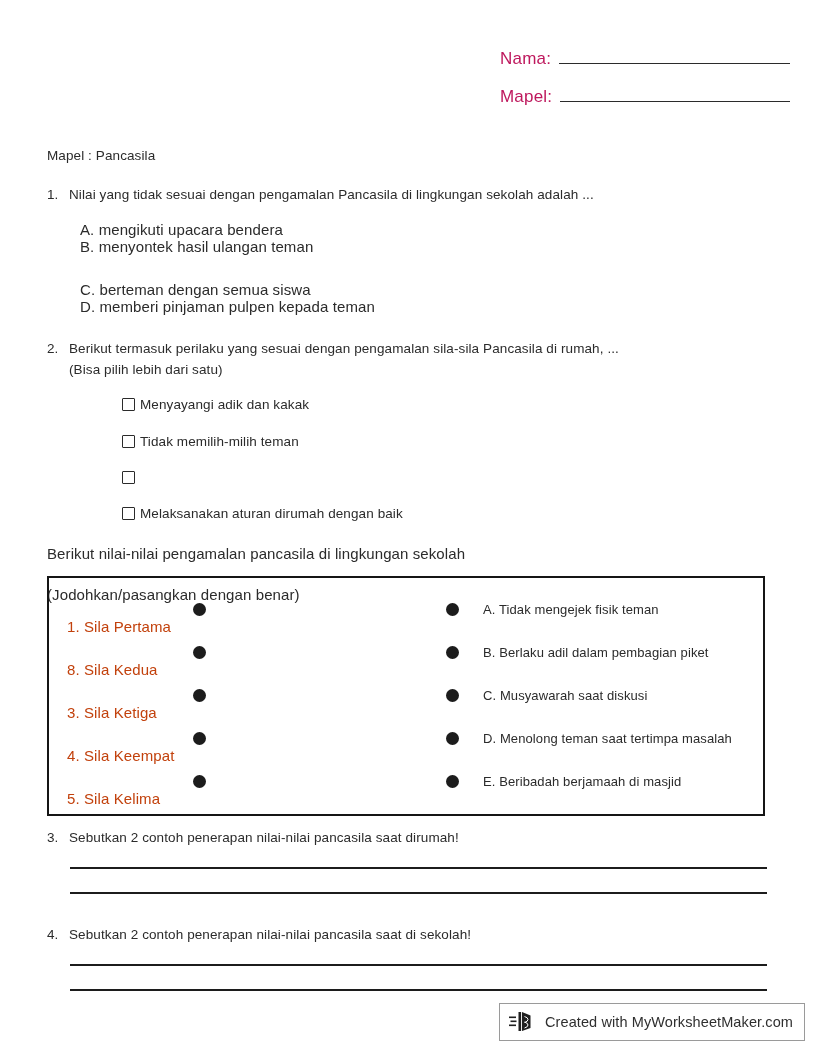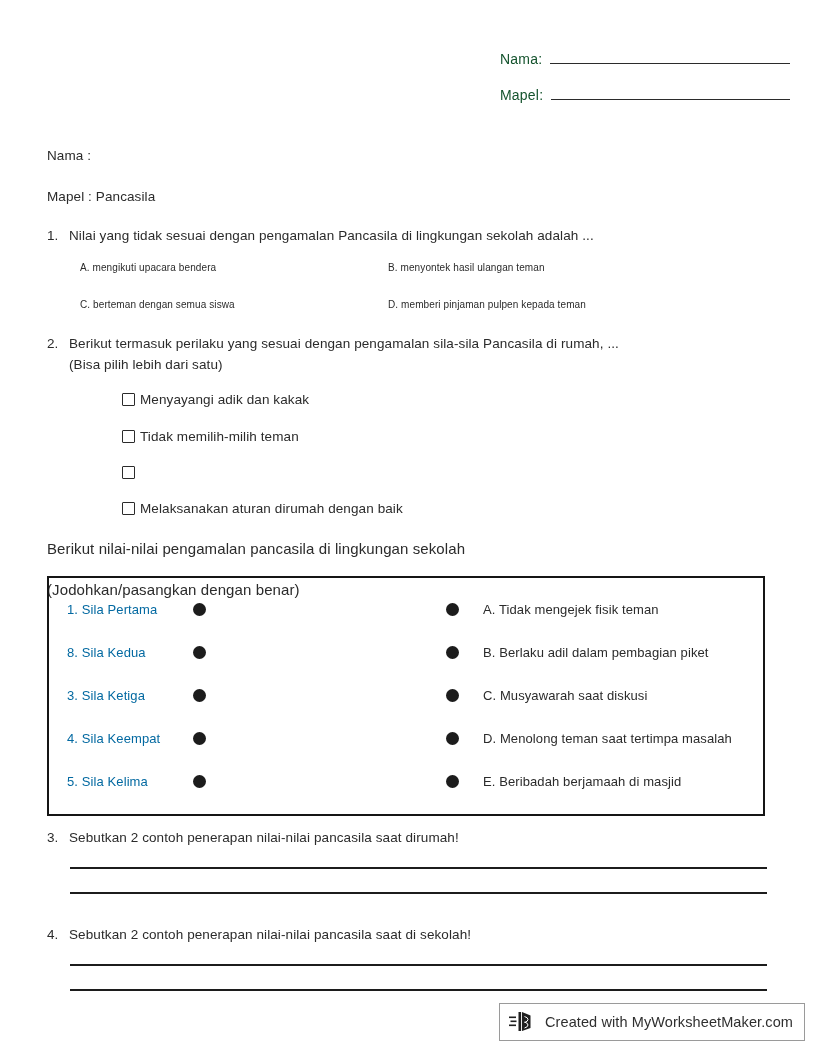--- a/index.html
+++ b/index.html
@@ -25,22 +25,22 @@
     left: 500px;
     top: 46px;
     width: 290px;
   }
   .hf-row {
     display: flex;
     align-items: baseline;
     margin-bottom: 15px;
   }
   .hf-label {
-    font-size: 14px;
-    color: #14532d;
+    font-size: 17px;
+    color: #be185d;
     letter-spacing: 0.2px;
     white-space: nowrap;
   }
   .hf-line {
     flex: 1;
     margin-left: 8px;
     border-bottom: 1.4px solid #2b2b2b;
     height: 17px;
   }
 
@@ -76,24 +76,25 @@
   }
 
   
   .opts-grid {
     margin-top: 16px;
     margin-left: 33px;
     position: relative;
   }
   .opt-row {
     display: flex;
-    font-size: 10px;
+    font-size: 15px;
     color: #2b2b2b;
     margin-bottom: 26px;
     letter-spacing: 0.1px;
+    flex-direction: column;
   }
   .opt-row:last-child { margin-bottom: 0; }
   .opt-col-a { width: 308px; flex: none; }
   .opt-col-b { flex: 1; }
 
   
   .check-list {
     margin-top: 17px;
     margin-left: 31px;
   }
@@ -139,23 +140,23 @@
     height: 100%;
     box-sizing: border-box;
   }
   .match-row {
     position: relative;
     height: 43px;
   }
   .match-left-label {
     position: absolute;
     left: 18px;
-    top: 0;
-    font-size: 13px;
-    color: #0369a1;
+    top: 16px;
+    font-size: 15px;
+    color: #c2410c;
     letter-spacing: 0.1px;
   }
   .dot {
     position: absolute;
     top: 1px;
     width: 13px;
     height: 13px;
     border-radius: 50%;
     background: #1c1c1c;
   }
@@ -233,21 +234,20 @@
       <span class="hf-line"></span>
     </div>
     <div class="hf-row">
       <span class="hf-label">Mapel:</span>
       <span class="hf-line"></span>
     </div>
   </div>
 
   <div class="body-block">
 
-    <div class="meta-line">Nama :</div>
     <div class="meta-line second">Mapel : Pancasila</div>
 
     <div class="question">
       <span class="q-num">1.</span>
       <span class="q-text">Nilai yang tidak sesuai dengan pengamalan Pancasila di lingkungan sekolah adalah ...</span>
     </div>
     <div class="opts-grid">
       <div class="opt-row">
         <span class="opt-col-a">A. mengikuti upacara bendera</span>
         <span class="opt-col-b">B. menyontek hasil ulangan teman</span>

